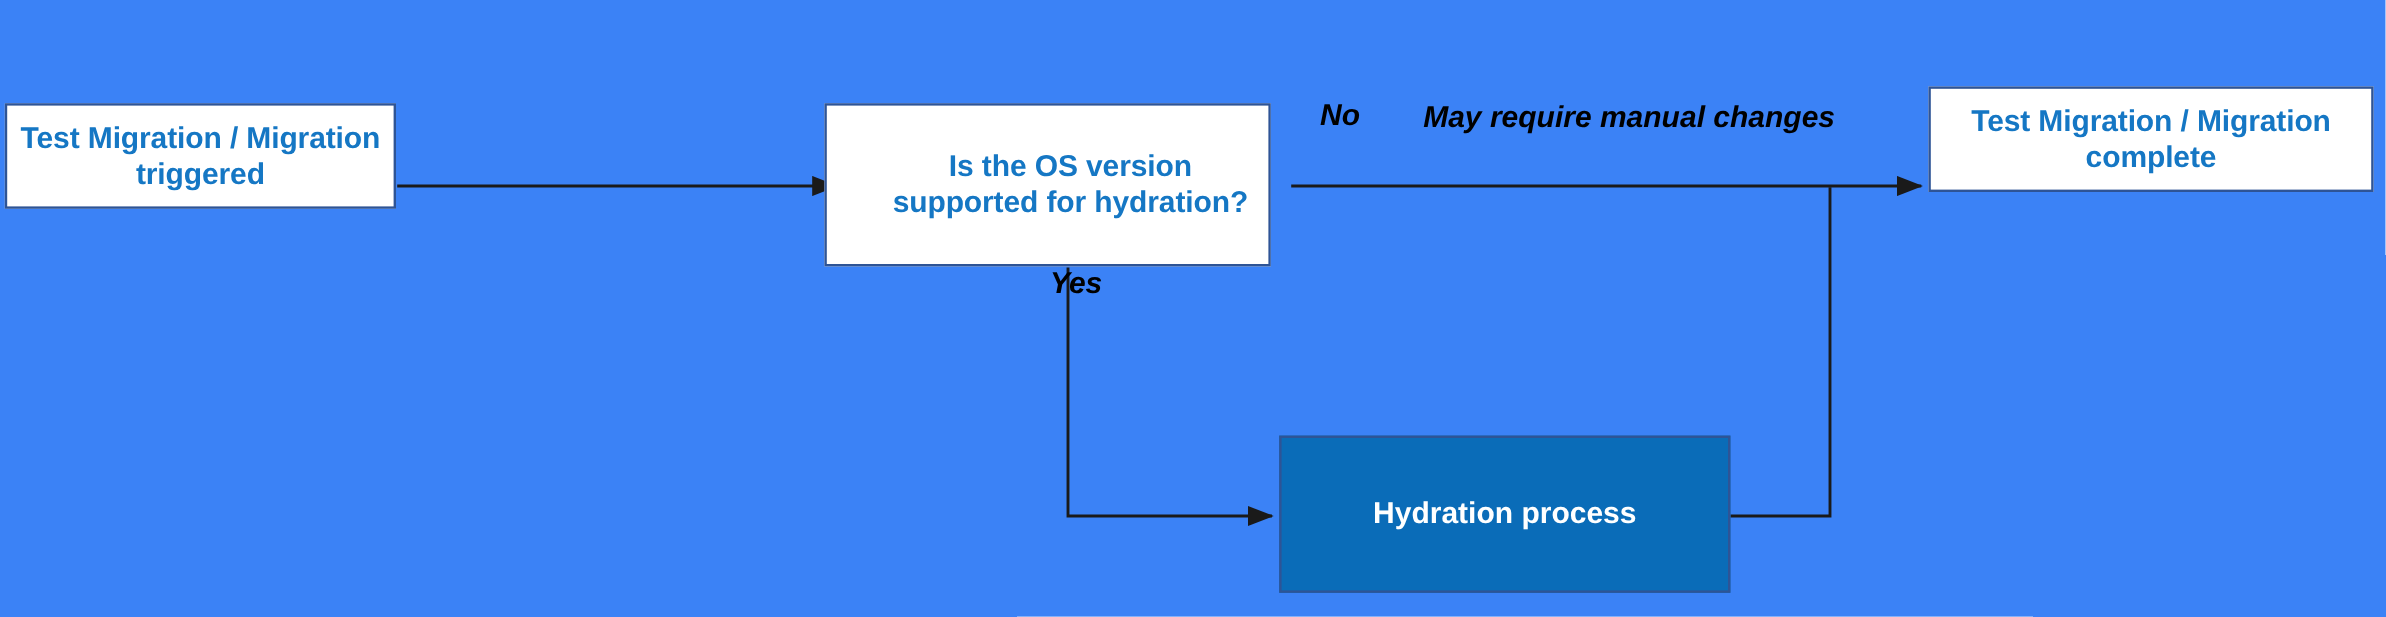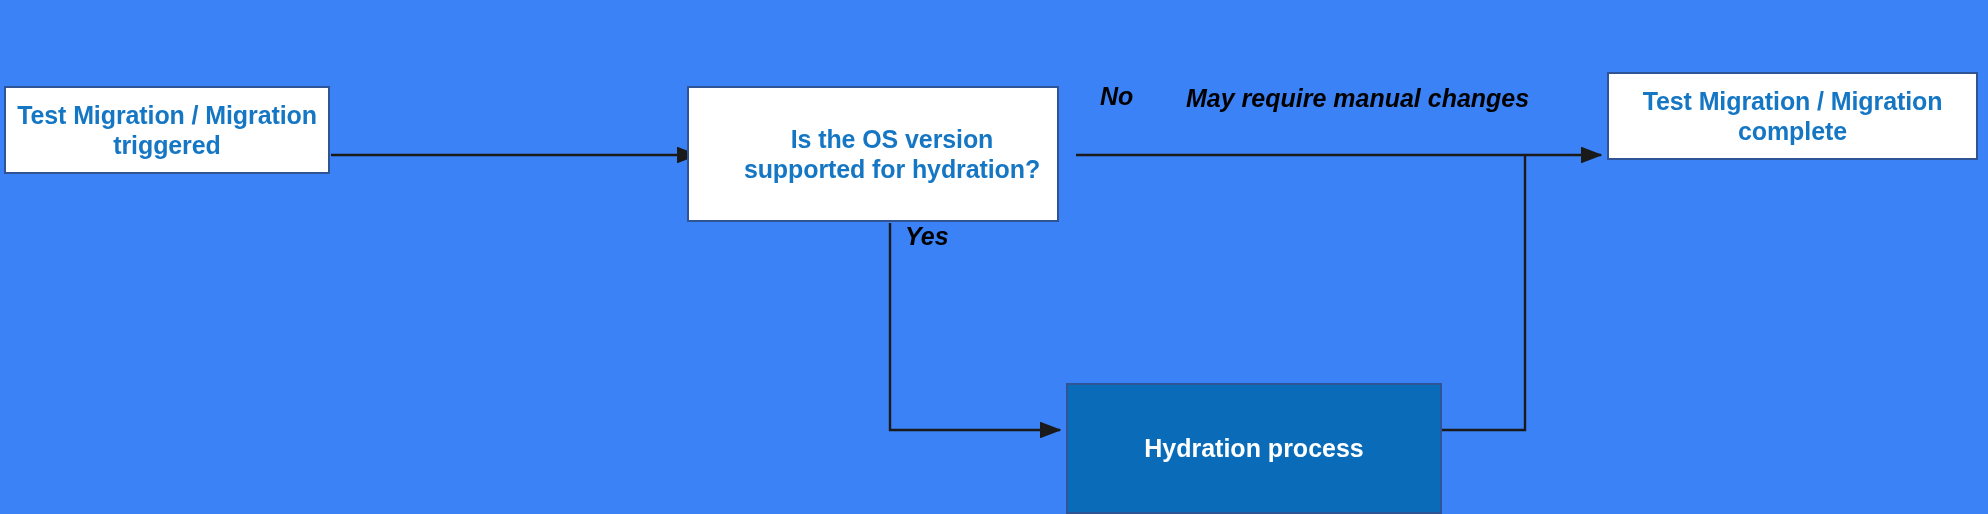--- a/index.html
+++ b/index.html
@@ -88,27 +88,27 @@
   </svg>
 
   <div class="node node-plain" style="left:4px; top:86px; width:326px; height:88px;">
     <span class="node-label">Test Migration / Migration triggered</span>
   </div>
 
   <div class="node node-plain" style="left:687px; top:86px; width:372px; height:136px;padding-left:38px;">
     <span class="node-label">Is the OS version supported for hydration?</span>
   </div>
 
-  <div class="node node-filled" style="left:1066px; top:383px; width:376px; height:131px;">
+  <div class="node node-filled" style="left:1066px; top:363px; width:376px; height:131px;">
     <span class="node-label">Hydration process</span>
   </div>
 
   <div class="node node-plain" style="left:1607px; top:72px; width:371px; height:88px;">
     <span class="node-label">Test Migration / Migration complete</span>
   </div>
 
   <div class="edge-label big" style="left:1100px; top:82px;">No</div>
 
   <div class="edge-label small" style="left:1186px; top:84px;">May require manual changes</div>
 
-  <div class="edge-label big" style="left:905px; top:222px;">Yes</div>
+  <div class="edge-label big" style="left:875px; top:222px;">Yes</div>
 
 </div>
 
 </body></html>

